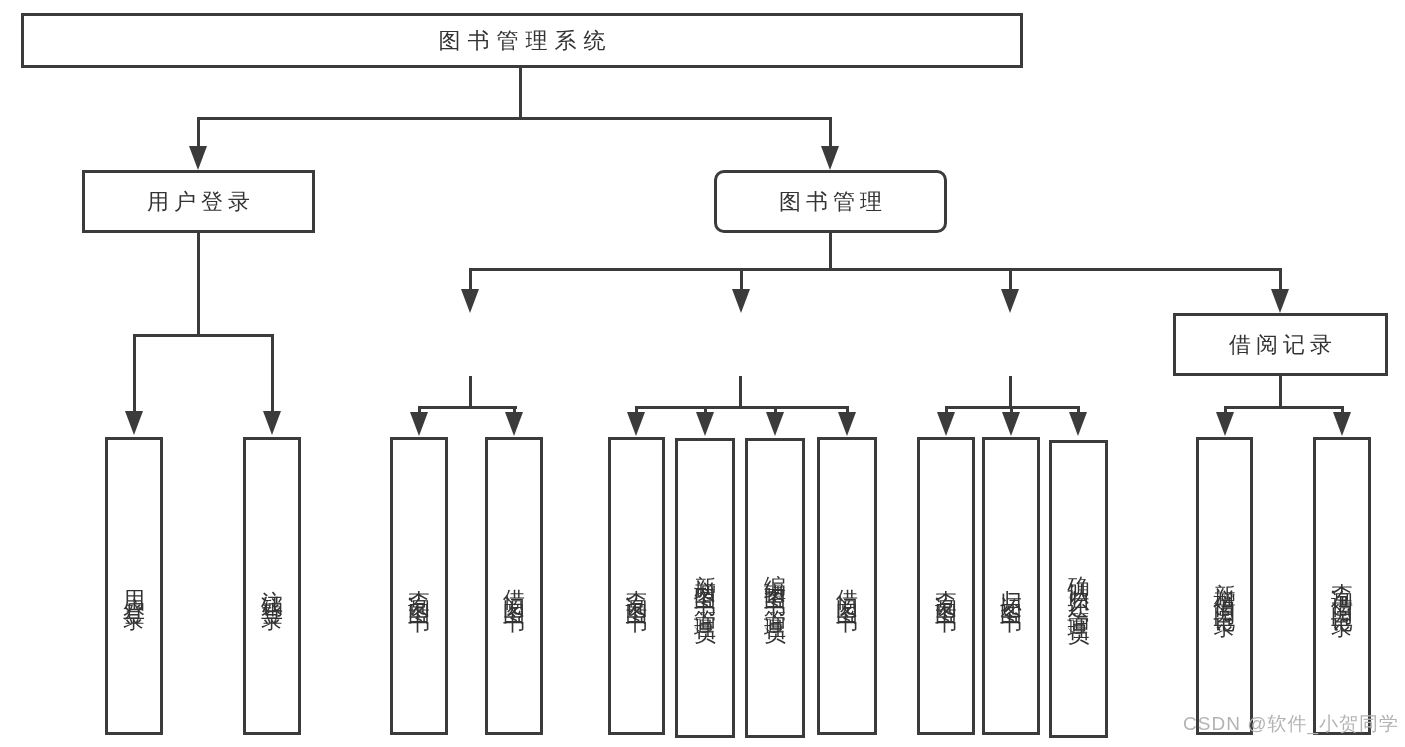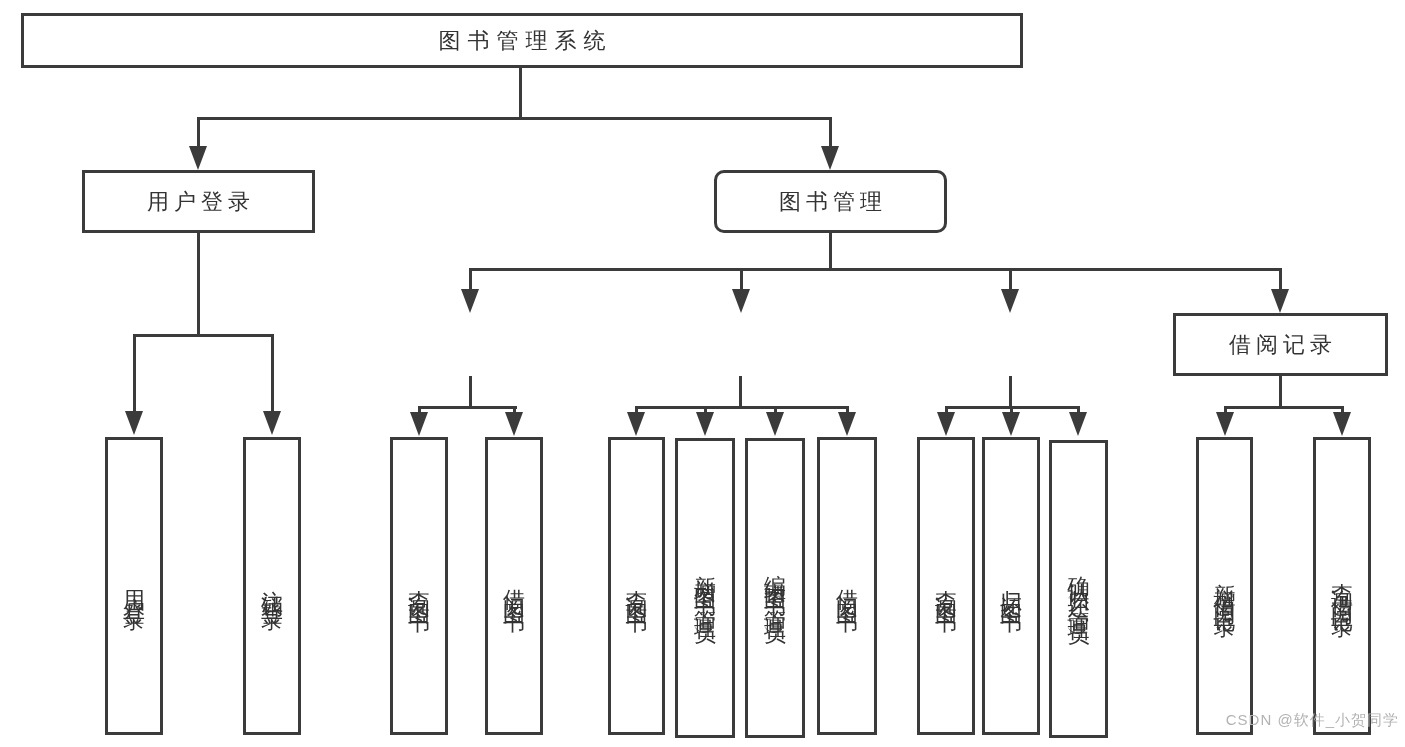--- a/index.html
+++ b/index.html
@@ -21,21 +21,21 @@
   
   .vl,.hl{position:absolute;background:#3b3b3b;}
   .vl{width:3px;}
   .hl{height:3px;}
   .tri{
     position:absolute;width:0;height:0;
     border-left:9px solid transparent;border-right:9px solid transparent;
     border-top:24px solid #3b3b3b;
   }
   .watermark{
-    position:absolute;top:711px;right:6px;font-size:15px;letter-spacing:1px;
+    position:absolute;top:711px;right:6px;font-size:19px;letter-spacing:1px;
     color:#b3b3b3;white-space:nowrap;
   }
 </style>
 </head>
 <body>
 
 <div class="canvas">
 
   <div class="box root" style="left:21px;top:13px;width:1002px;height:55px;">
     <span class="hlabel">图书管理系统</span>

